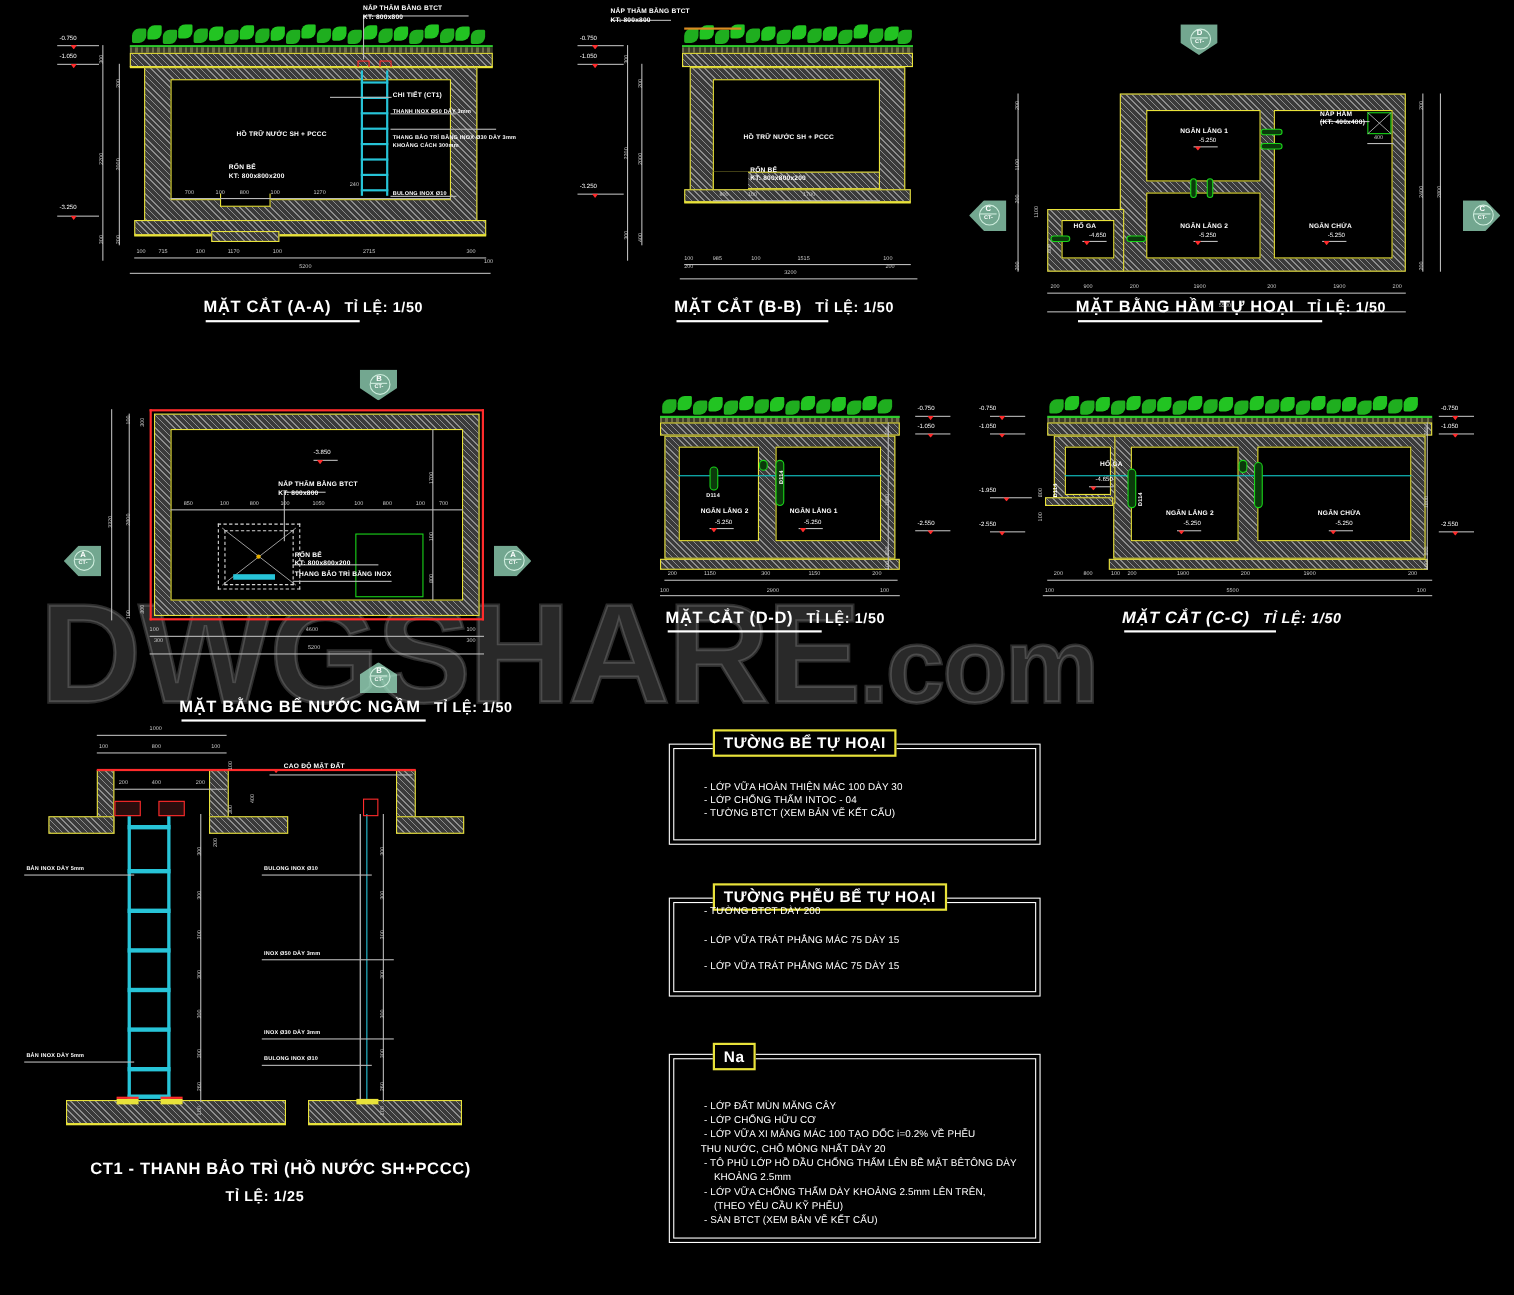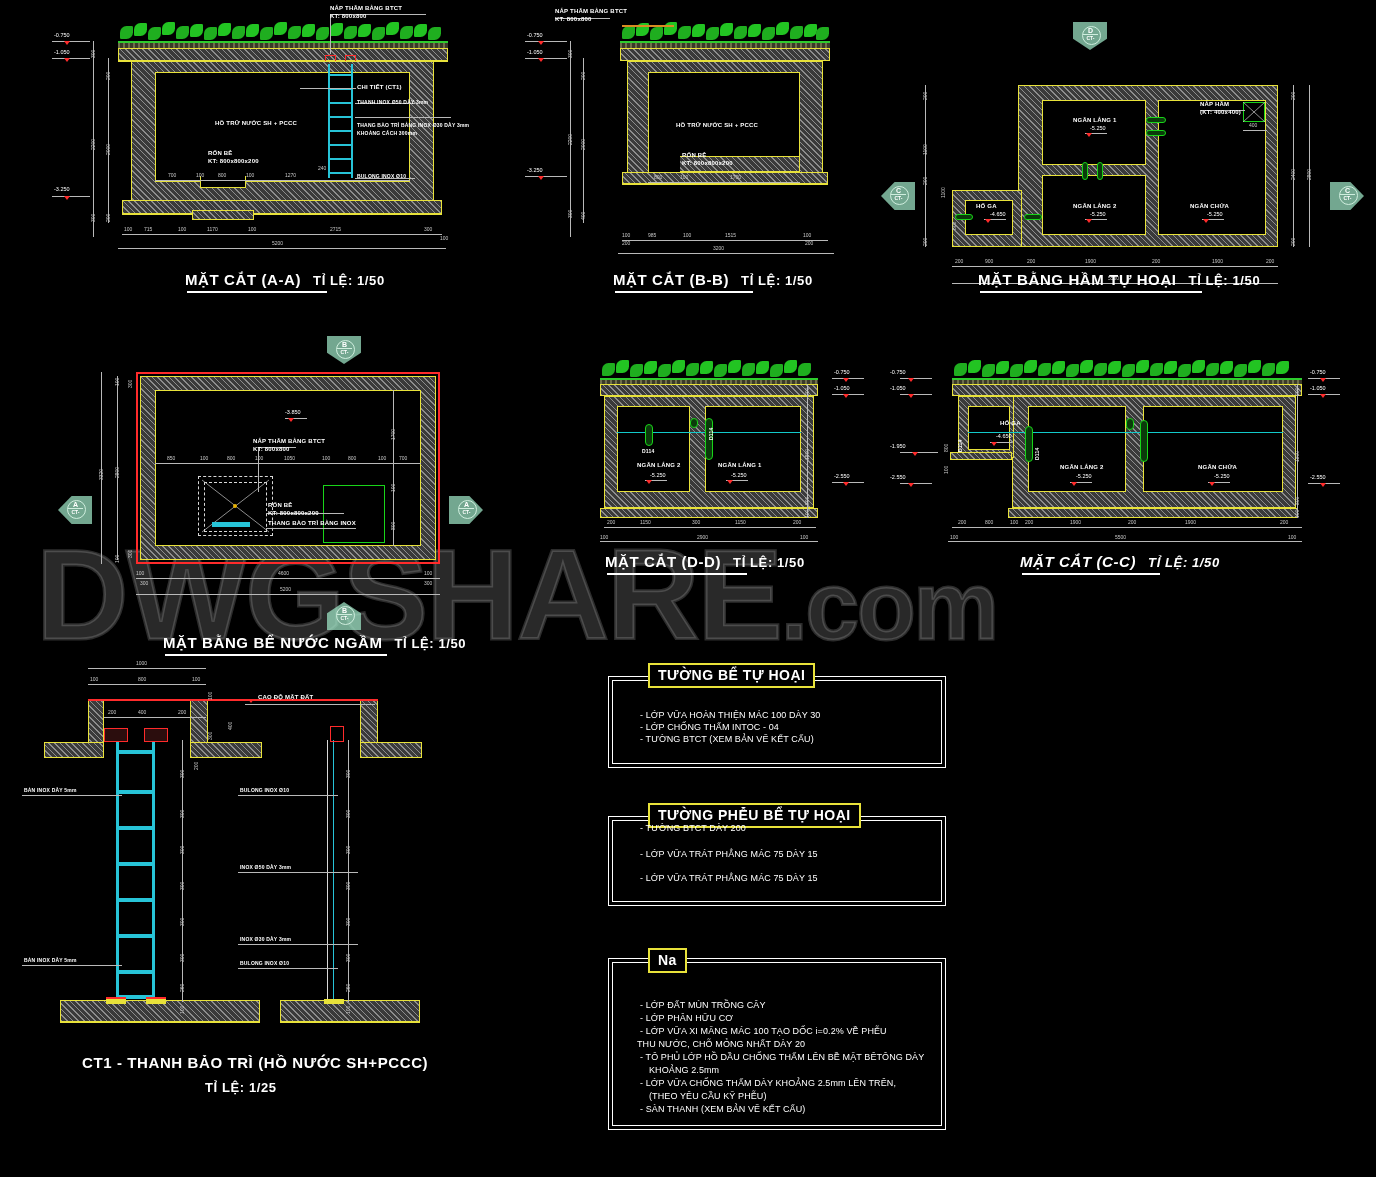--- a/index.html
+++ b/index.html
@@ -789,23 +789,23 @@
   </div>
   <div class="notehdr" style="left:648px;top:803px;">TƯỜNG PHỄU BỂ TỰ HOẠI</div>
   <div class="noteitem" style="left:640px;top:849px;">- LỚP VỮA TRÁT PHẲNG MÁC 75 DÀY 15</div>
   <div class="noteitem" style="left:640px;top:823px;">- TƯỜNG BTCT DÀY 200</div>
   <div class="noteitem" style="left:640px;top:873px;">- LỚP VỮA TRÁT PHẲNG MÁC 75 DÀY 15</div>
 
   <div class="notebox" style="left:608px;top:958px;width:338px;height:172px;">
     <div class="inner"></div>
   </div>
   <div class="notehdr" style="left:648px;top:948px;">Na</div>
-  <div class="noteitem" style="left:640px;top:1000px;">- LỚP ĐẤT MÙN TRỒNG CÂY</div>
-  <div class="noteitem" style="left:640px;top:1013px;">- LỚP PHÂN HỮU CƠ</div>
+  <div class="noteitem" style="left:640px;top:1000px;">- LỚP ĐẤT MÙN MĂNG CÂY</div>
+  <div class="noteitem" style="left:640px;top:1013px;">- LỚP CHỐNG HỮU CƠ</div>
   <div class="noteitem" style="left:640px;top:1026px;">- LỚP VỮA XI MĂNG MÁC 100 TẠO DỐC i=0.2% VỀ PHỄU</div>
   <div class="noteitem ind" style="left:628px;top:1039px;">THU NƯỚC, CHỖ MỎNG NHẤT DÀY 20</div>
   <div class="noteitem" style="left:640px;top:1052px;">- TÔ PHỦ LỚP HỒ DẦU CHỐNG THẤM LÊN BỀ MẶT BÊTÔNG DÀY</div>
   <div class="noteitem ind" style="left:640px;top:1065px;">KHOẢNG 2.5mm</div>
   <div class="noteitem" style="left:640px;top:1078px;">- LỚP VỮA CHỐNG THẤM DÀY KHOẢNG 2.5mm LÊN TRÊN,</div>
   <div class="noteitem ind" style="left:640px;top:1091px;">(THEO YÊU CẦU KỸ PHỄU)</div>
-  <div class="noteitem" style="left:640px;top:1104px;">- SÀN THANH (XEM BẢN VẼ KẾT CẤU)</div>
+  <div class="noteitem" style="left:640px;top:1104px;">- SÀN BTCT (XEM BẢN VẼ KẾT CẤU)</div>
 
 </div>
 
 </body></html>

